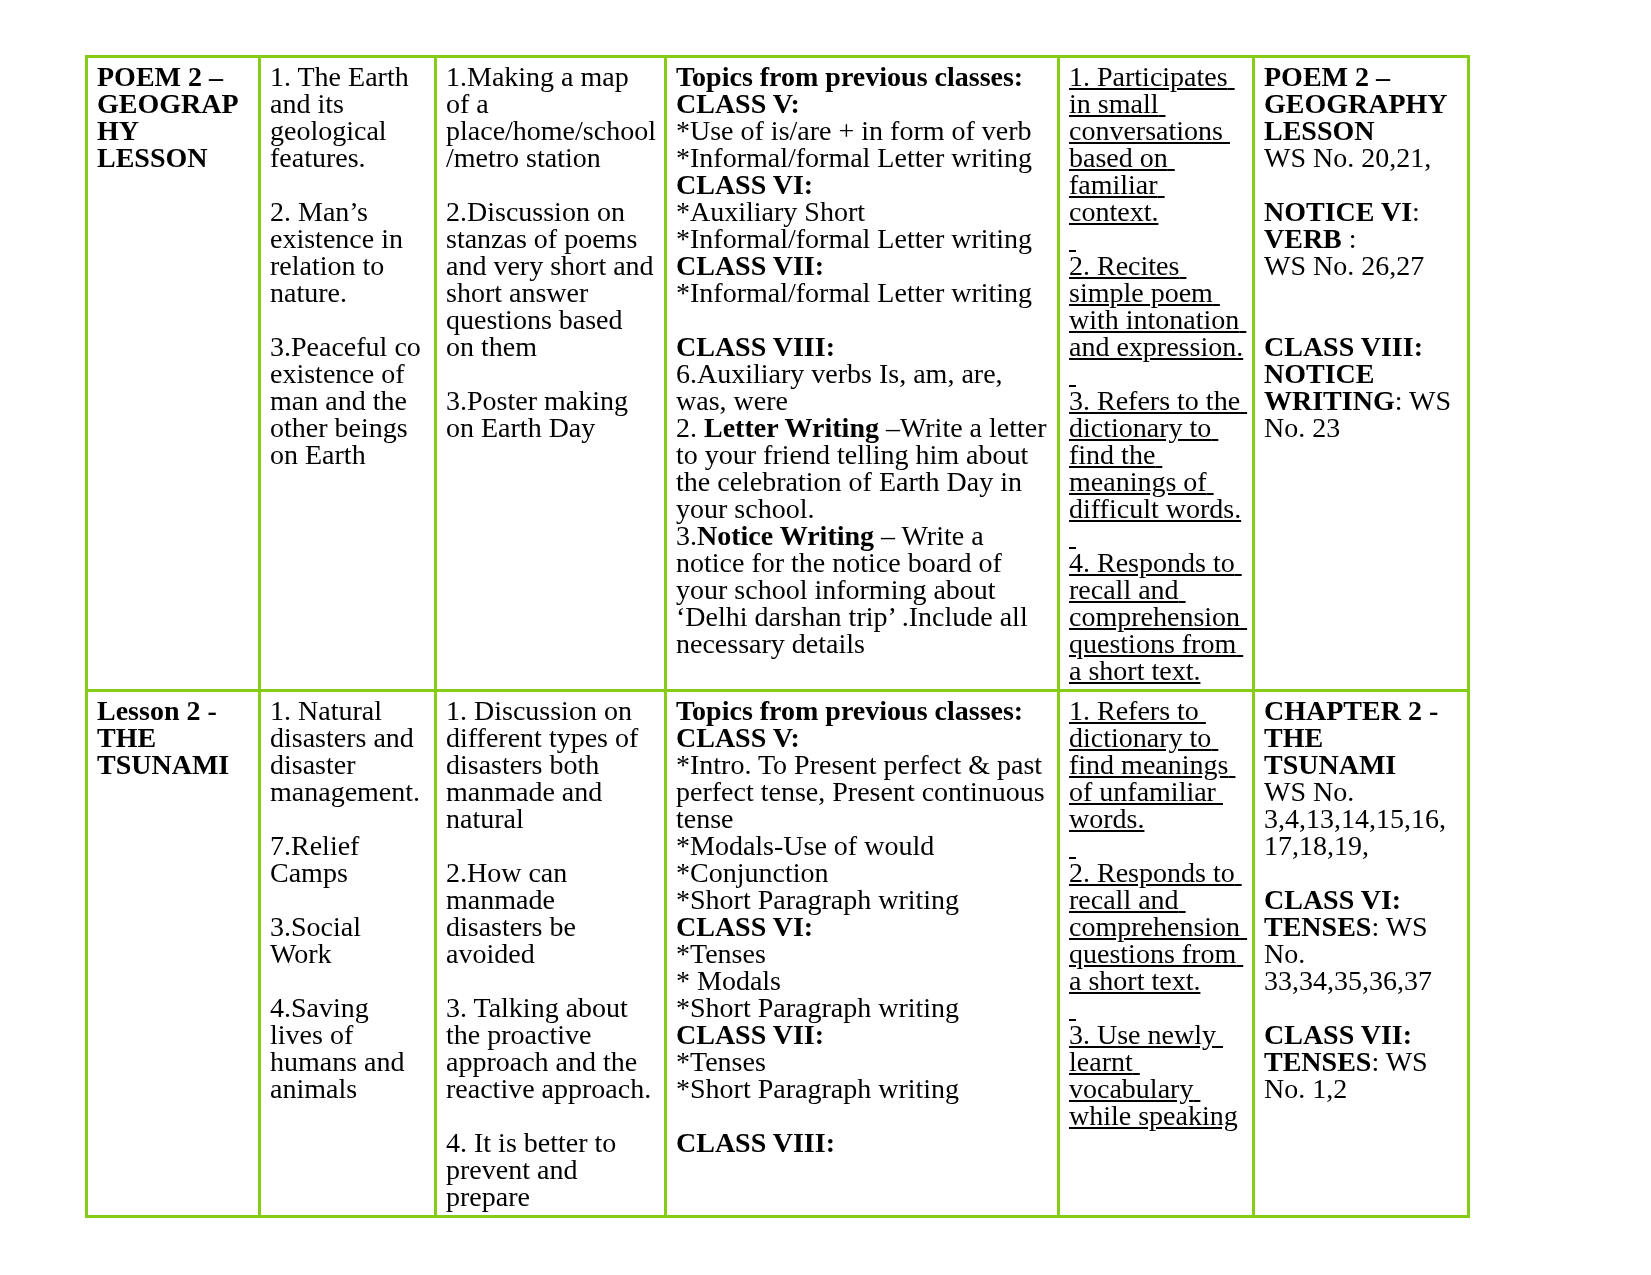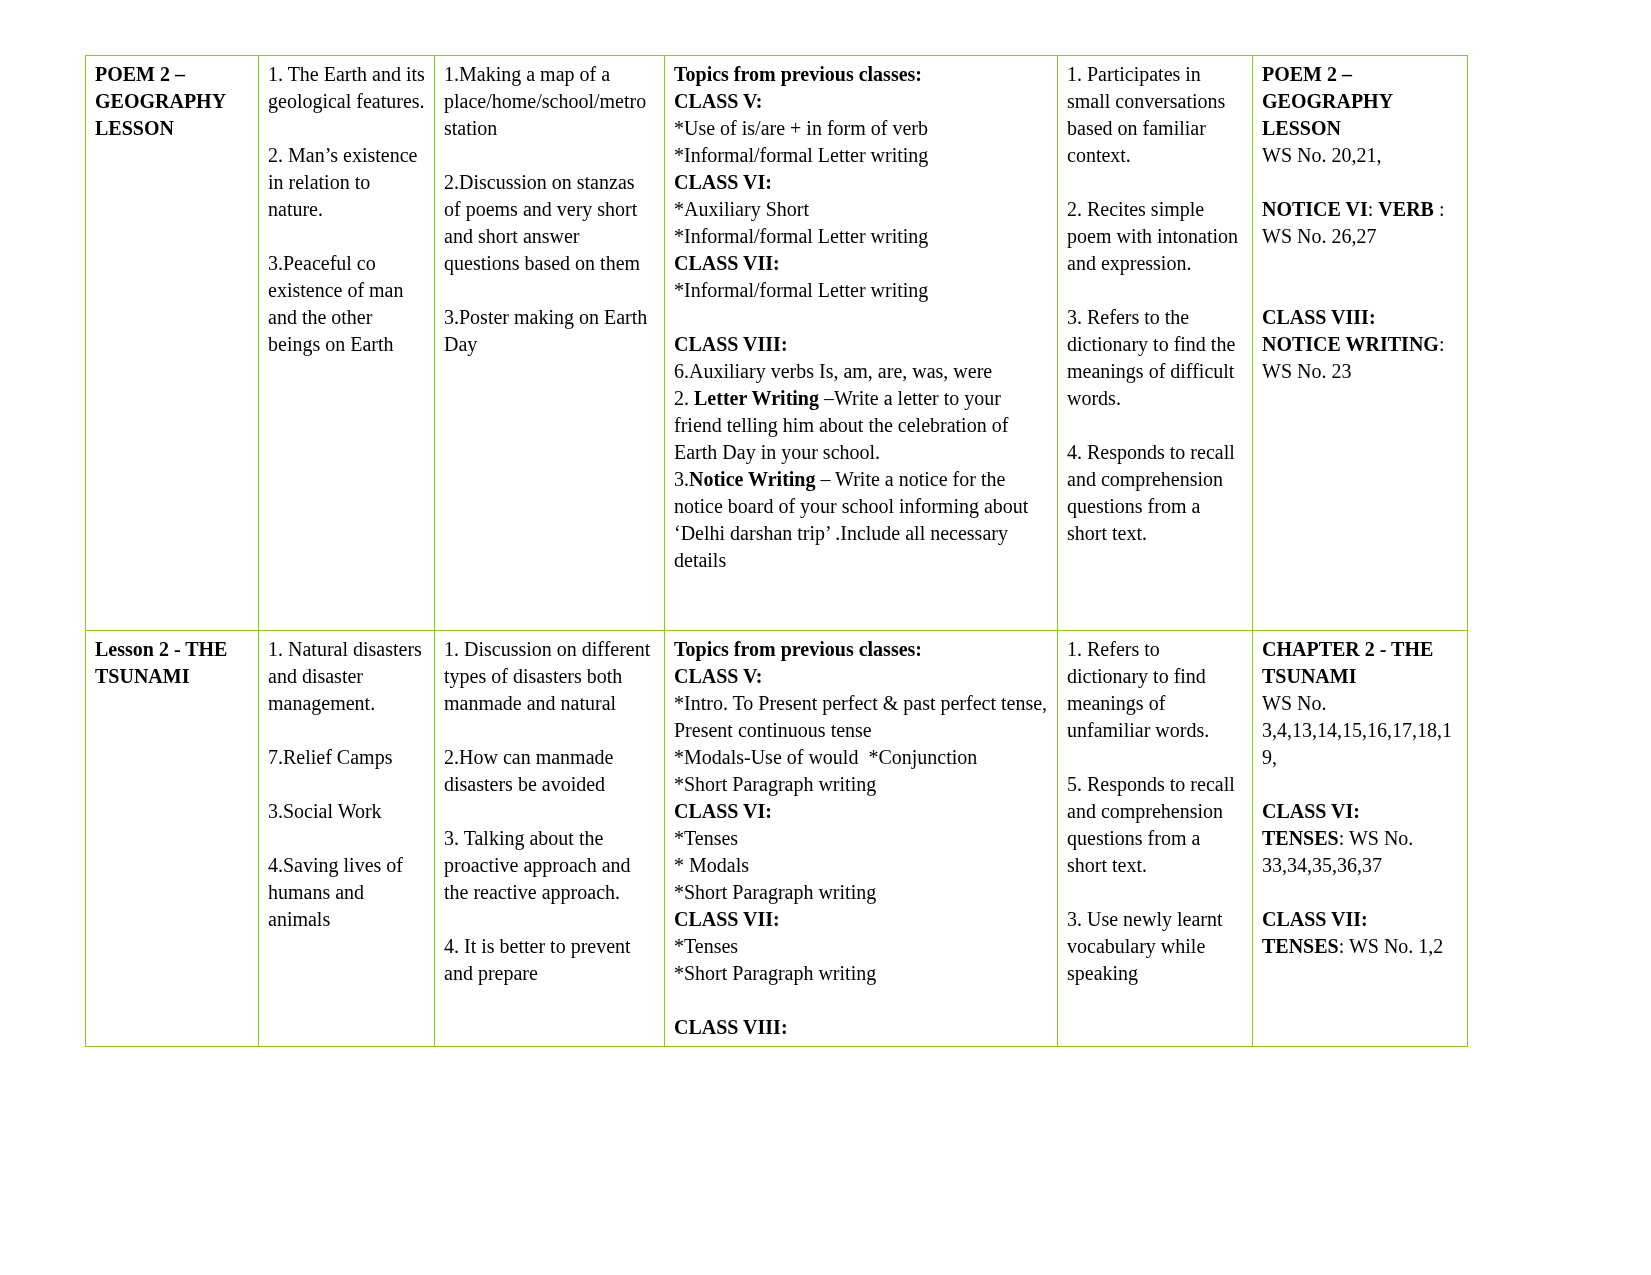--- a/index.html
+++ b/index.html
@@ -16,34 +16,34 @@
   }
   .doc-table {
     position: absolute;
     left: 85px;
     top: 55px;
     width: 1382px;
     border-collapse: collapse;
     table-layout: fixed;
   }
   .doc-table td {
-    border: 1px solid #84cc16;
+    border: 3px solid #84cc16;
     vertical-align: top;
     padding: 5px 8px 5px 9px;
-    font-size: 20px;
+    font-size: 28px;
     line-height: 27px;
     overflow-wrap: break-word;
   }
   .doc-table tr.row-0 { height: 575px; }
   .doc-table tr.row-1 { height: 410px; }
   .col-0 { width: 173px; }
   .col-1 { width: 176px; }
   .col-2 { width: 230px; }
   .col-3 { width: 393px; }
-  .col-4 { width: 195px; }
+  .col-4 { width: 195px; text-decoration: underline; }
   .col-5 { width: 215px; }
   .line {
     white-space: pre-wrap;
   }
   .b { font-weight: bold; }
 </style>
 </head>
 <body>
 
 <div>
@@ -146,21 +146,21 @@
             <div class="line"><span>*Short Paragraph writing</span></div>
             <div class="line"><span class="b">CLASS VII:</span></div>
             <div class="line"><span>*Tenses</span></div>
             <div class="line"><span>*Short Paragraph writing</span></div>
             <div class="line">&nbsp;</div>
             <div class="line"><span class="b">CLASS VIII:</span></div>
           </td>
           <td class="col-4">
             <div class="line"><span>1. Refers to dictionary to find meanings of unfamiliar words.</span></div>
             <div class="line">&nbsp;</div>
-            <div class="line"><span>5. Responds to recall and comprehension questions from a short text.</span></div>
+            <div class="line"><span>2. Responds to recall and comprehension questions from a short text.</span></div>
             <div class="line">&nbsp;</div>
             <div class="line"><span>3. Use newly learnt vocabulary while speaking</span></div>
           </td>
           <td class="col-5">
             <div class="line"><span class="b">CHAPTER 2 - THE TSUNAMI</span></div>
             <div class="line"><span>WS No. 3,4,13,14,15,16,17,18,19,</span></div>
             <div class="line">&nbsp;</div>
             <div class="line"><span class="b">CLASS VI:</span></div>
             <div class="line"><span class="b">TENSES</span><span>: WS No. 33,34,35,36,37</span></div>
             <div class="line">&nbsp;</div>

